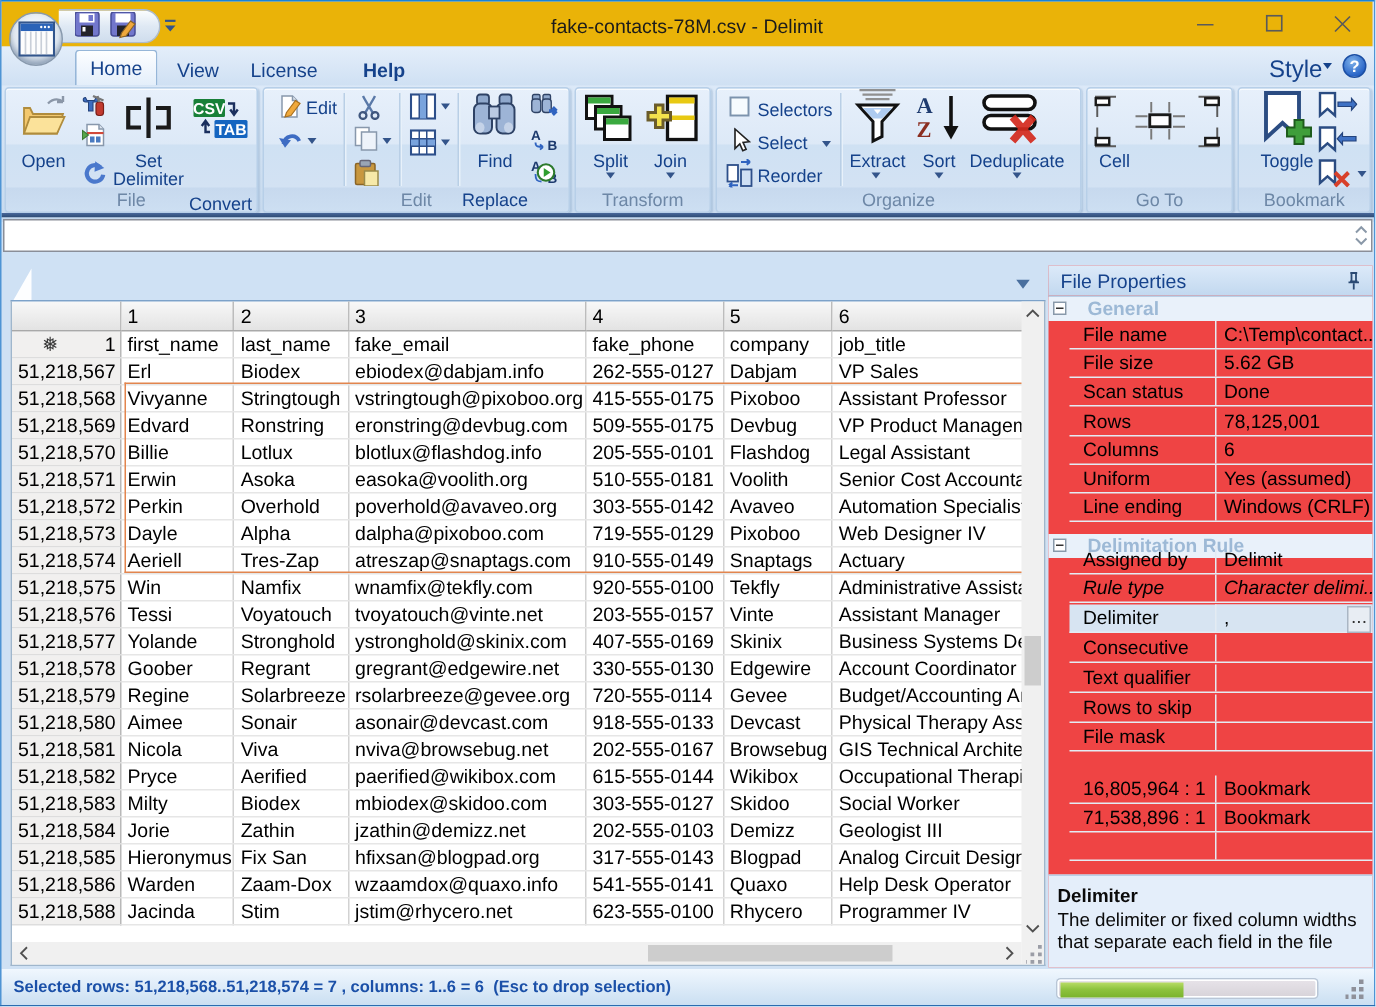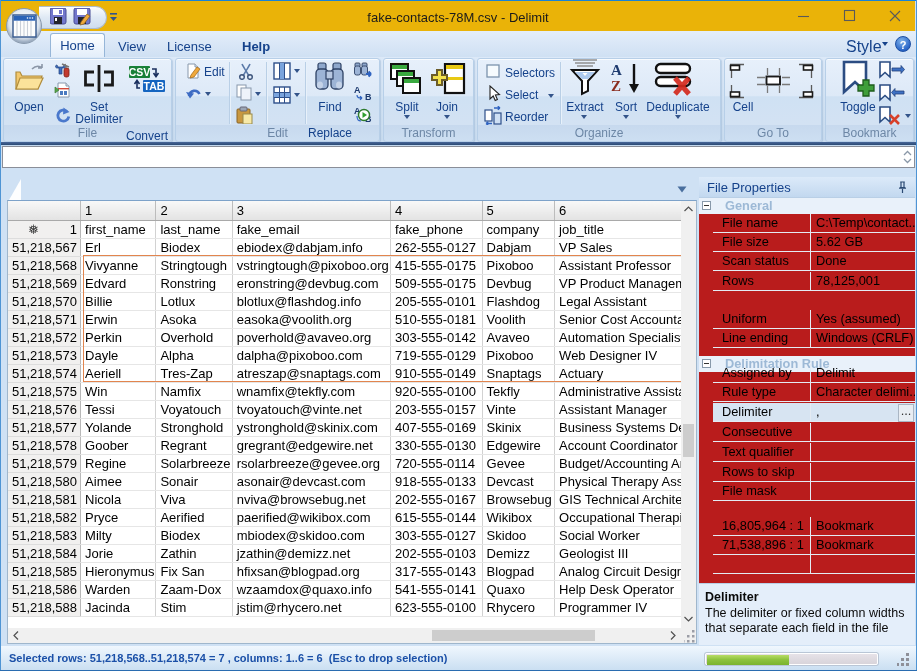--- a/index.html
+++ b/index.html
@@ -38,21 +38,21 @@
   #grid { position:absolute; left:7px; top:200px; width:690px; height:444px; background:#fff; border:1px solid #9fb6cc; border-top:1px solid #7da2c9; }
   table.g { border-collapse:collapse; table-layout:fixed; font-size:13px; }
   table.g td { overflow:hidden; white-space:nowrap; padding:0 0 0 4px; height:18px; border-right:1px solid #d2d2d2; border-bottom:1px solid #e6e6e6; color:#000; }
   table.g td.rh { background:#f1f0ef; text-align:right; padding:0 3px 0 0; border-right:1px solid #b8b8b8; border-bottom:1px solid #dddddd; }
   table.g tr.hdr td { background:linear-gradient(#f8f8f8,#e3e3e3); border-right:1px solid #bcbcbc; border-bottom:1px solid #a9a9a9; height:19px; }
   .selline { position:absolute; background:#e2854e; }
   
   .sb { position:absolute; background:#f0f0f0; }
   .sbthumb { position:absolute; background:#cdcdcd; }
   
-  #panel { position:absolute; left:699px; top:177px; width:216px; height:468px; background:#b91c1c; font-size:12.8px; }
+  #panel { position:absolute; left:699px; top:177px; width:216px; height:468px; background:#ef4444; font-size:12.8px; }
   #panelhdr { position:absolute; left:0; top:0; width:216px; height:21px; font-size:13px; background:linear-gradient(#dcEAf9,#c2d8ef); border-bottom:1px solid #b9cfe6; color:#15428b; line-height:21px; padding-left:8px; }
   .pcat { position:absolute; left:0; width:216px; height:16px; background:#e9f1fa; color:#9db9d6; font-weight:bold; line-height:16px; }
   .pcat .minus { position:absolute; left:3px; top:3px; width:9px; height:9px; border:1px solid #8899aa; background:#fff; }
   .pcat .minus:after { content:""; position:absolute; left:1px; top:3px; width:5px; height:1px; background:#333; }
   .pcat .ctxt { position:absolute; left:26px; top:0; }
   .prow { position:absolute; left:14px; width:202px; height:19px; border-bottom:1px solid #e4ebf3; line-height:18px; }
   .prow .lbl { position:absolute; left:9px; top:0; color:#000; }
   .prow .val { position:absolute; left:97px; top:0; color:#000; border-left:1px solid #e4ebf3; padding-left:5px; width:105px; height:18px; white-space:nowrap; overflow:hidden; }
   #pdesc { position:absolute; left:0; top:406px; width:216px; height:62px; background:#e4eefa; border-top:1px solid #b9cfe6; padding:6px 6px; color:#0a0a0a; font-size:12.5px; line-height:15.5px; }
   
@@ -642,33 +642,37 @@
         <span class="val" style="">5.62 GB</span>
       </div>
 <div class="prow" style="top:75px;">
         <span class="lbl">Scan status</span>
         <span class="val" style="">Done</span>
       </div>
 <div class="prow" style="top:95px;">
         <span class="lbl">Rows</span>
         <span class="val" style="">78,125,001</span>
       </div>
+<div class="prow" style="top:114px;">
+        <span class="lbl">Columns</span>
+        <span class="val" style="">6</span>
+      </div>
 <div class="prow" style="top:133px;">
         <span class="lbl">Uniform</span>
         <span class="val" style="">Yes (assumed)</span>
       </div>
 <div class="prow" style="top:152px;">
         <span class="lbl">Line ending</span>
         <span class="val" style="">Windows (CRLF)</span>
       </div>
 <div class="prow" style="top:187px;">
         <span class="lbl">Assigned by</span>
         <span class="val" style="">Delimit</span>
       </div>
-<div class="prow" style="top:206px;">
+<div class="prow" style="top:206px;font-style:italic;">
         <span class="lbl">Rule type</span>
         <span class="val" style="">Character delimi...</span>
       </div>
 <div class="prow" style="top:226px; background:#d7e4f2;">
         <span class="lbl">Delimiter</span>
         <span class="val" style=" background:#d7e4f2;">,</span>
       </div>
 <div class="prow" style="top:246px;">
         <span class="lbl">Consecutive</span>
         <span class="val" style=""></span>

